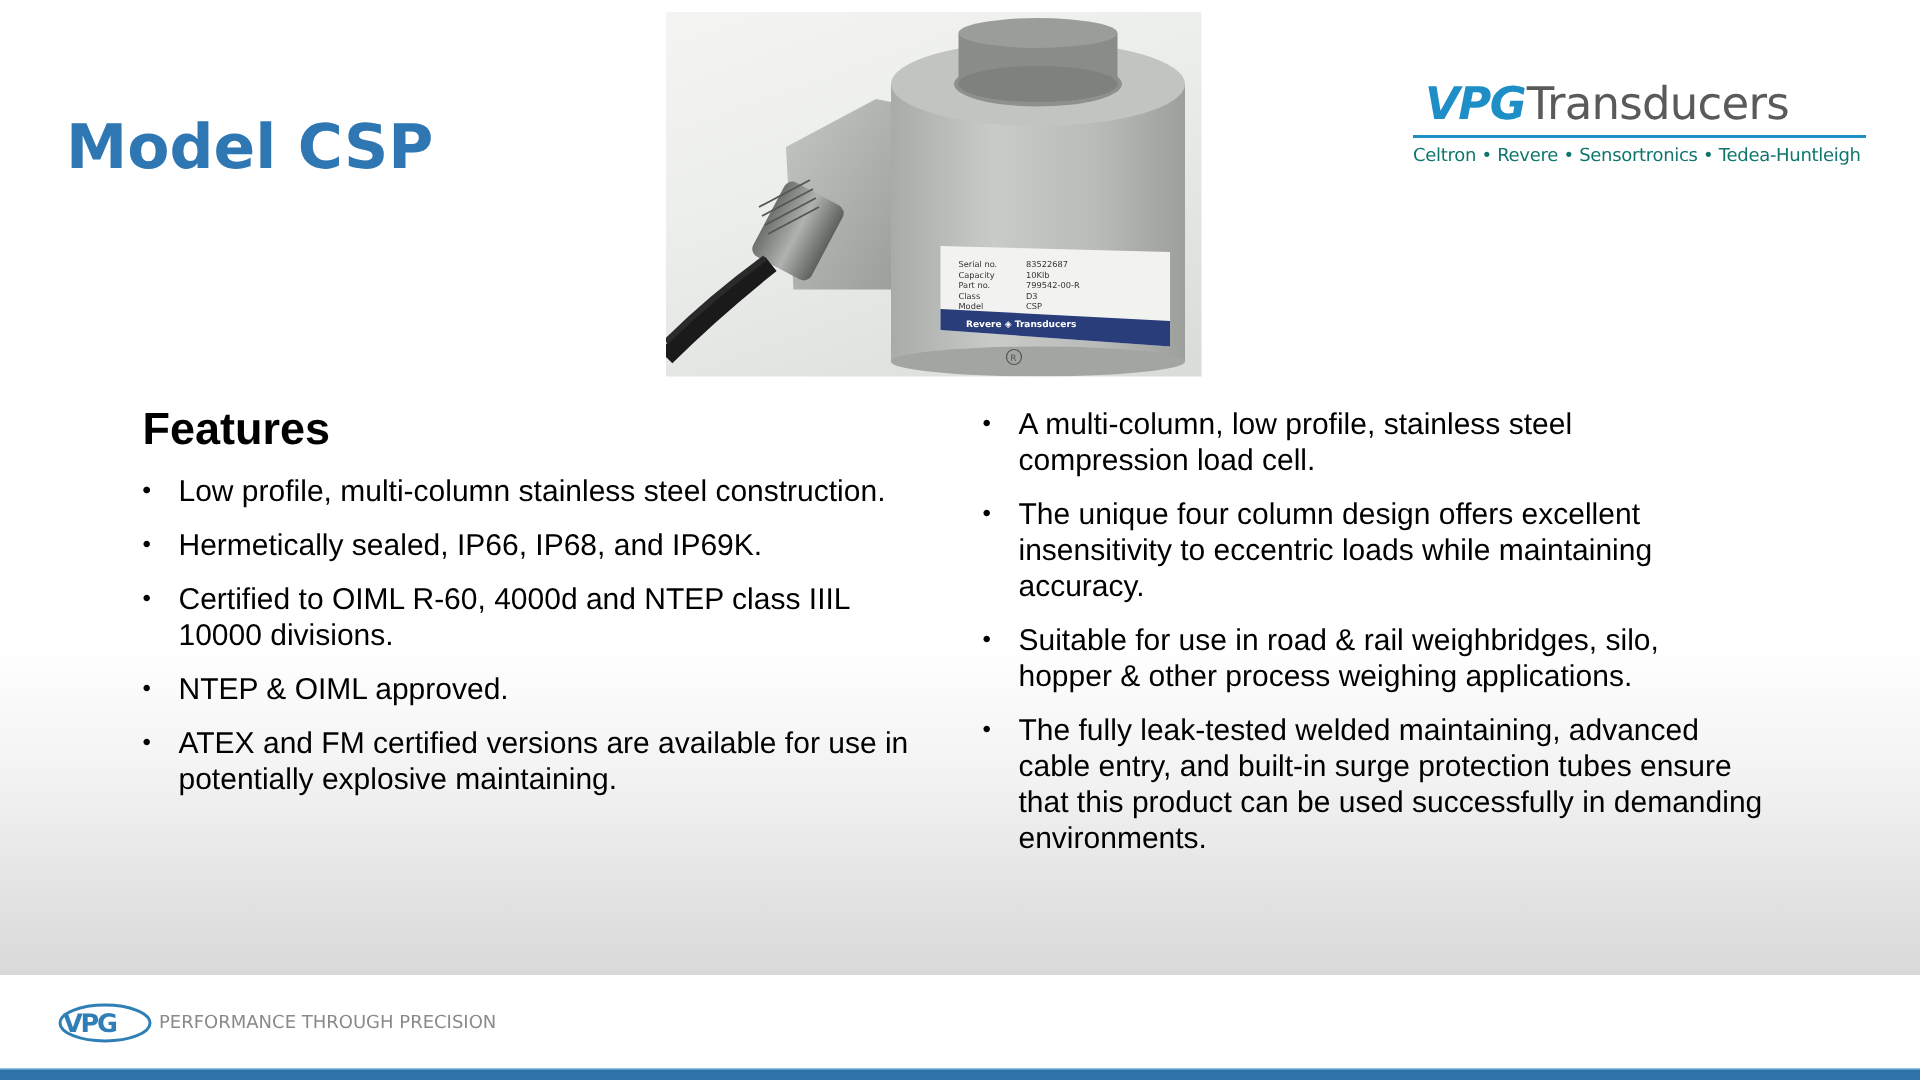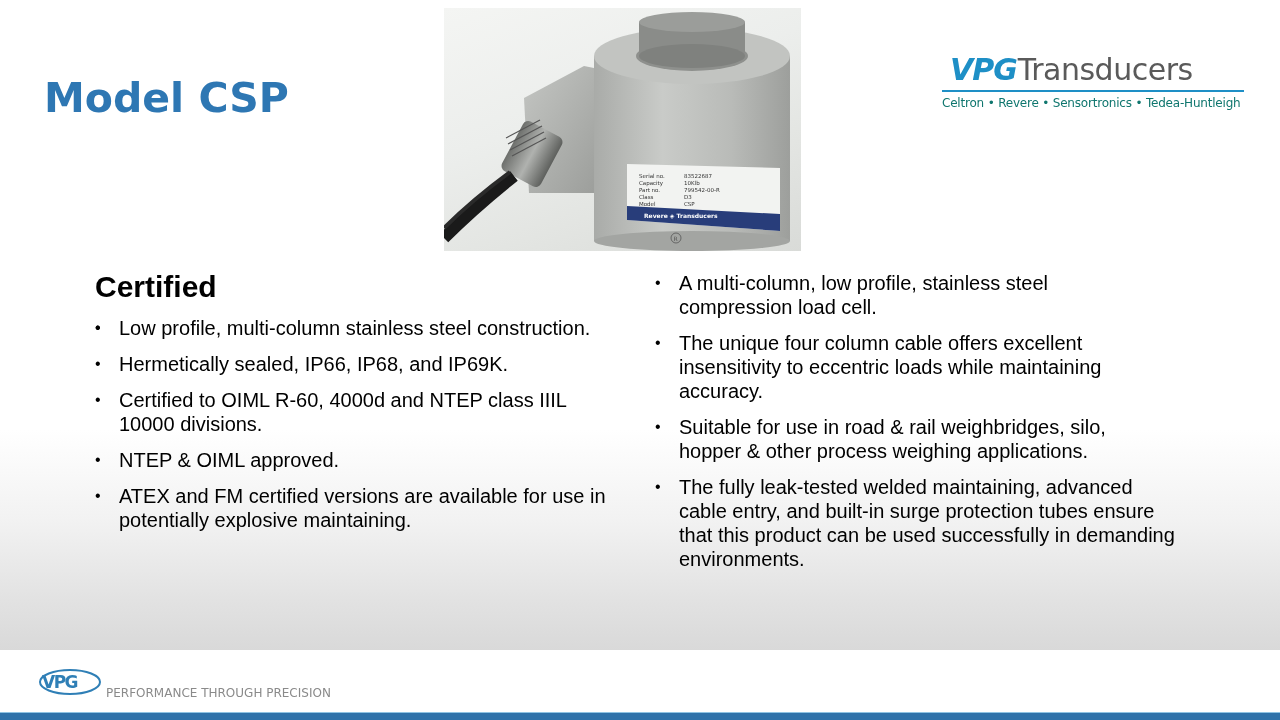--- a/index.html
+++ b/index.html
@@ -68,21 +68,21 @@
     
     .footer {
       position: absolute; left: 0; top: 650px; width: 1280px; height: 62px; background: #ffffff;
     }
     .footer-logo {
       position: absolute; left: 38px; top: 18px; width: 64px; height: 28px;
     }
     .footer-tagline {
       position: absolute; left: 106px; top: 24px;
       font-family: "DejaVu Sans", sans-serif; font-size: 12px; color: #8a8a8a;
-      letter-spacing: 0px; white-space: nowrap; margin-top: 12px;
+      letter-spacing: 0px; white-space: nowrap;
     }
     .bottom-bar {
       position: absolute; left: 0; top: 712px; width: 1280px; height: 8px;
       background: #2f72aa; border-top: 1px solid #8fc3e3;
     }
   </style>
 </head>
 <body>
 
 <div class="slide-bg"></div>
@@ -154,35 +154,35 @@
 <div class="brand">
   <div class="brand-row">
     <span class="brand-vpg">VPG</span>
     <span class="brand-trans">Transducers</span>
   </div>
   <div class="brand-line"></div>
   <div class="brand-sub">Celtron • Revere • Sensortronics • Tedea-Huntleigh</div>
 </div>
 
 <section class="col col-features">
-  <h2>Certified</h2>
+  <h2>Features</h2>
   <ul>
     <li><span class="bullet">•</span></li>
     <li><span class="bullet">•</span><span>Low profile, multi-column stainless steel construction.</span></li>
     <li><span class="bullet">•</span><span>Hermetically sealed, IP66, IP68, and IP69K.</span></li>
     <li style="padding-right:30px"><span class="bullet">•</span><span>Certified to OIML R-60, 4000d and NTEP class IIIL 10000 divisions.</span></li>
     <li><span class="bullet">•</span><span>NTEP &amp; OIML approved.</span></li>
     <li><span class="bullet">•</span><span>ATEX and FM certified versions are available for use in potentially explosive maintaining.</span></li>
   </ul>
 </section>
 
 <section class="col col-benefits">
   <ul>
     <li style="padding-right:100px"><span class="bullet">•</span><span>A multi-column, low profile, stainless steel compression load cell.</span></li>
-    <li style="padding-right:40px"><span class="bullet">•</span><span>The unique four column cable offers excellent insensitivity to eccentric loads while maintaining accuracy.</span></li>
+    <li style="padding-right:40px"><span class="bullet">•</span><span>The unique four column design offers excellent insensitivity to eccentric loads while maintaining accuracy.</span></li>
     <li style="padding-right:30px"><span class="bullet">•</span><span>Suitable for use in road &amp; rail weighbridges, silo, hopper &amp; other process weighing applications.</span></li>
     <li><span class="bullet">•</span><span>The fully leak-tested welded maintaining, advanced cable entry, and built-in surge protection tubes ensure that this product can be used successfully in demanding environments.</span></li>
   </ul>
 </section>
 
 <footer class="footer">
   <svg class="footer-logo" viewBox="0 0 64 28" xmlns="http://www.w3.org/2000/svg">
     <ellipse cx="32" cy="14" rx="30" ry="12" fill="none" stroke="#2f7fb6" stroke-width="2"></ellipse>
     <text x="4" y="20" font-family="DejaVu Sans, sans-serif" font-weight="bold" font-size="17" fill="#2f7fb6" letter-spacing="-1.5">VPG</text>
   </svg>

